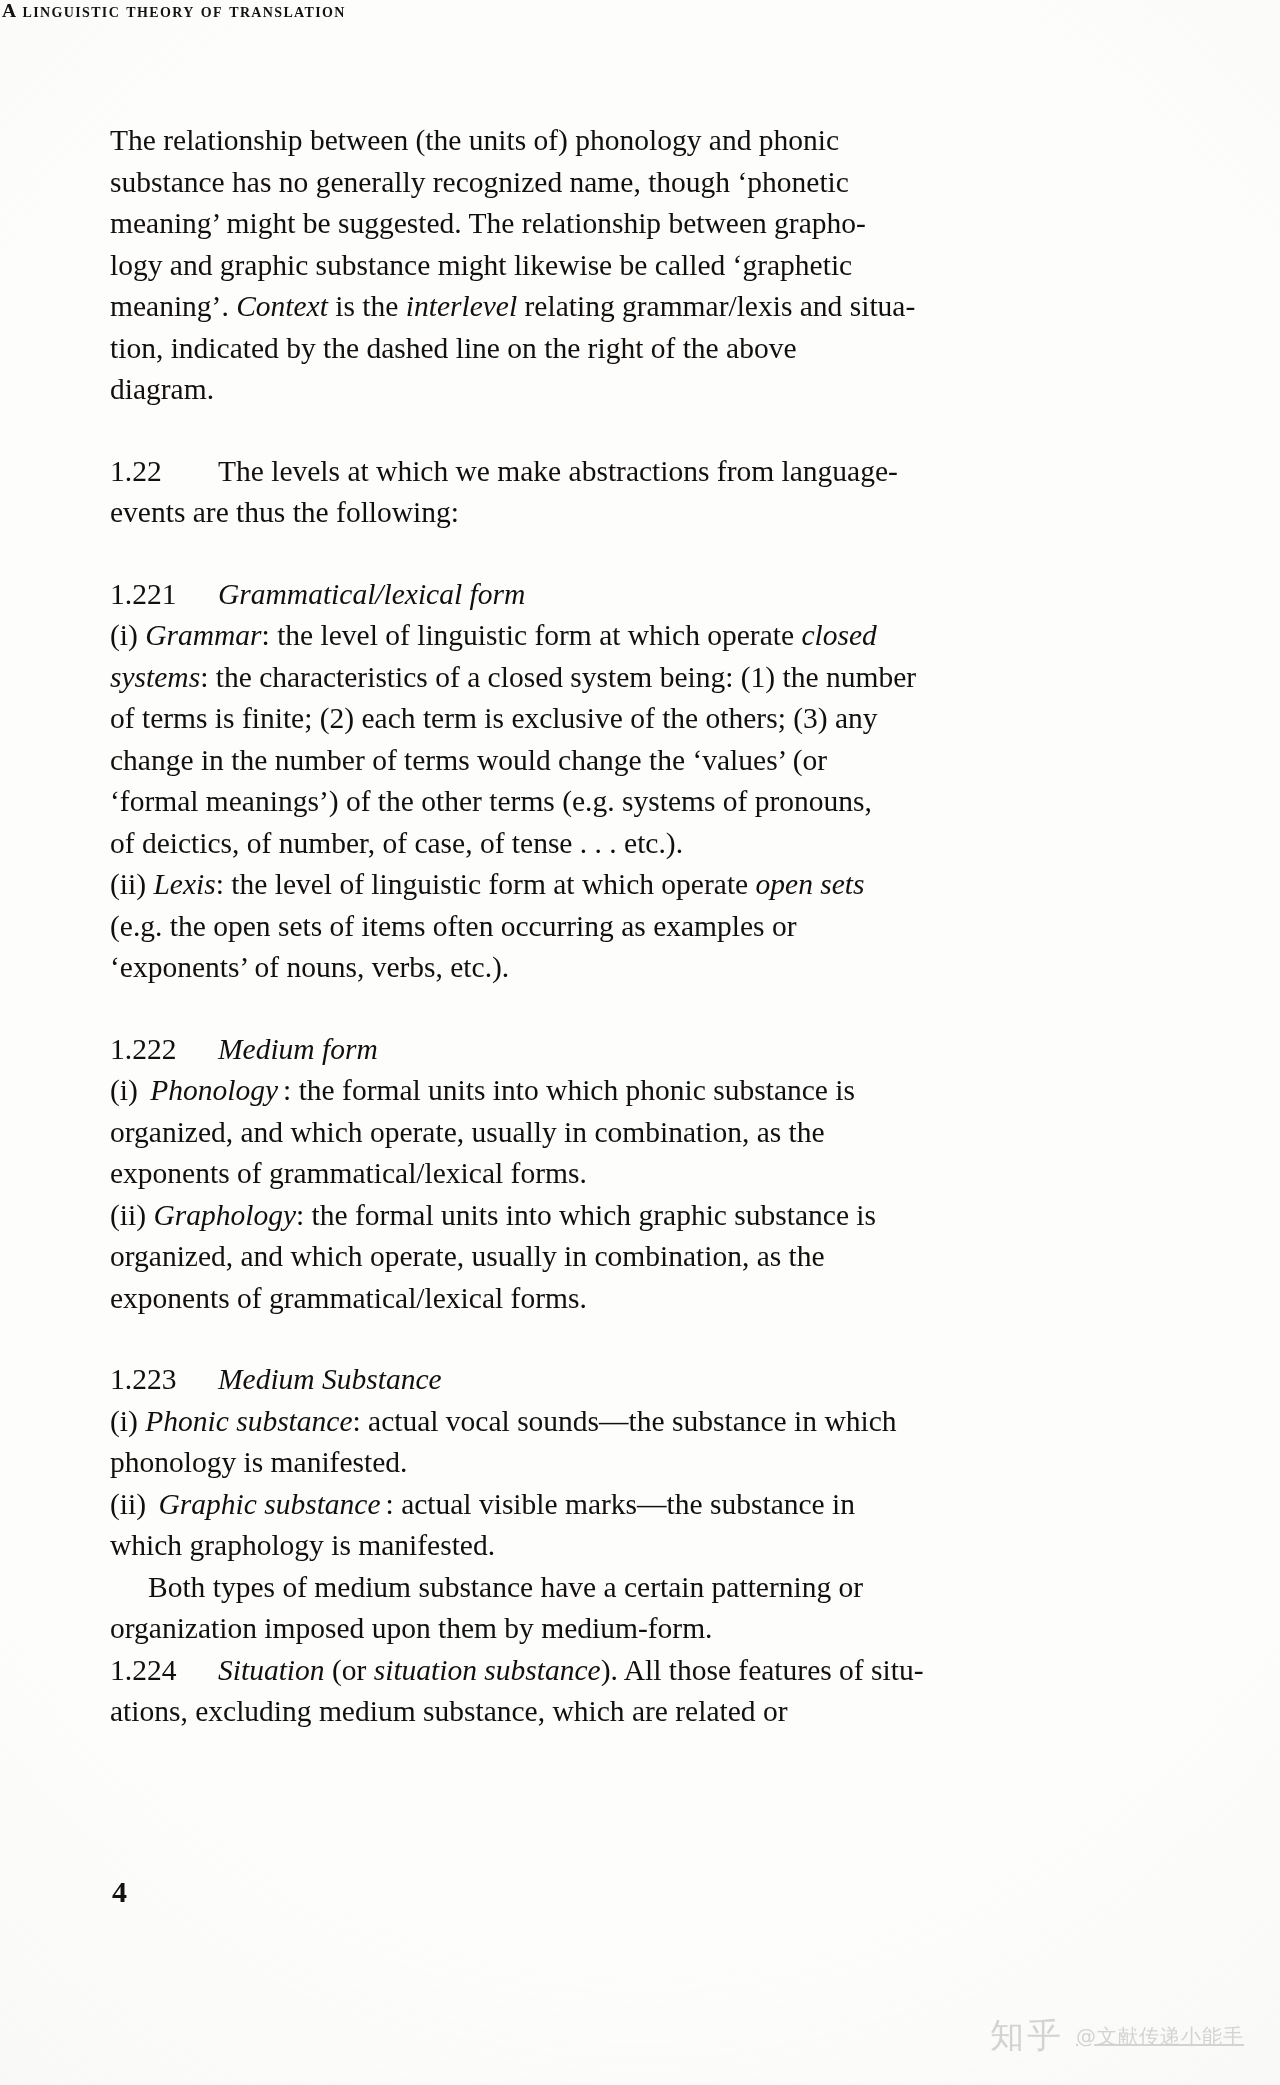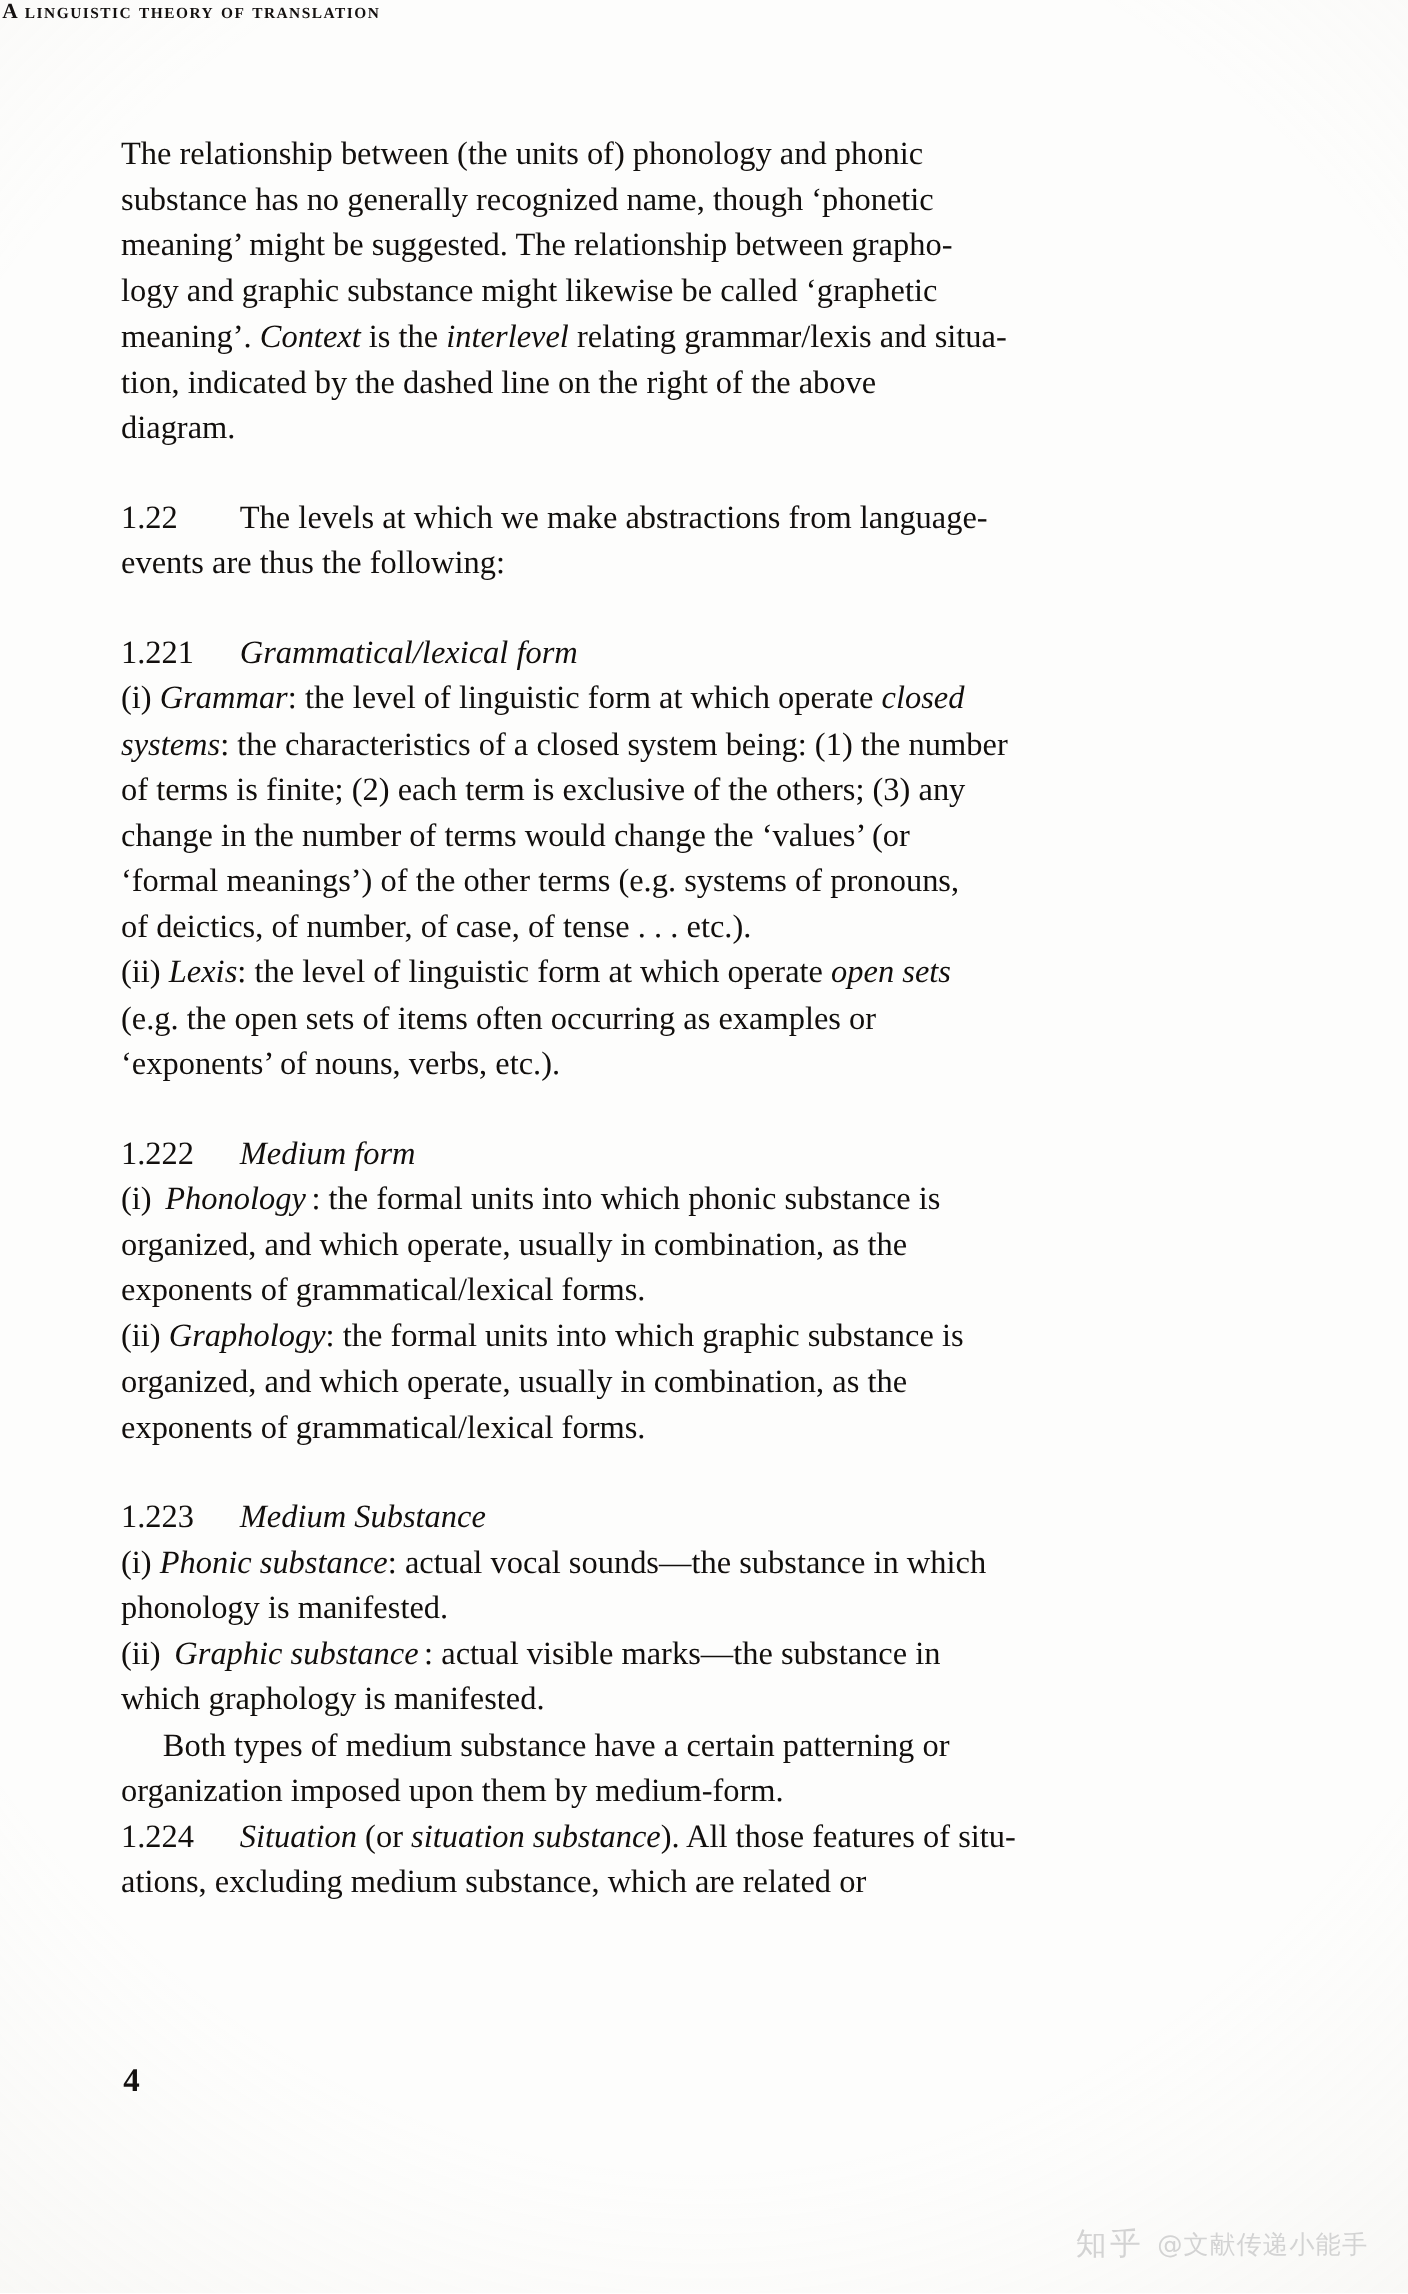--- a/index.html
+++ b/index.html
@@ -118,22 +118,22 @@
     display: flex;
     align-items: center;
     gap: 12px;
     color: #d3d3d3;
     font-family: "DejaVu Sans", "Liberation Sans", sans-serif;
     font-size: 31px;
     letter-spacing: 1px;
     user-select: none;
     z-index: 6;
   }
-  .watermark .zh-logo { font-size: 28px; letter-spacing: 3px; }
-  .watermark .wm-user { font-size: 23px; }
+  .watermark .zh-logo { font-size: 34px; letter-spacing: 3px; }
+  .watermark .wm-user { font-size: 20px; text-decoration: underline; }
 </style>
 </head>
 <body>
 
 <div class="page">
 
   <div class="running-head">A LINGUISTIC THEORY OF TRANSLATION</div>
 
   <div class="content">
 

